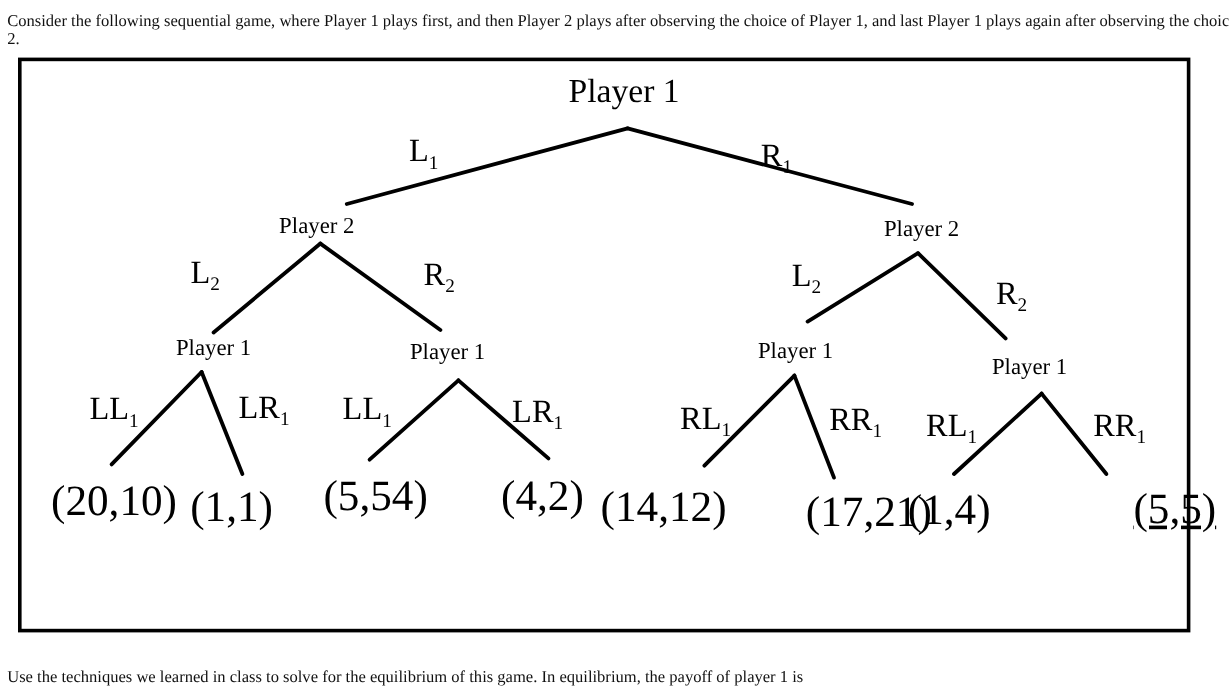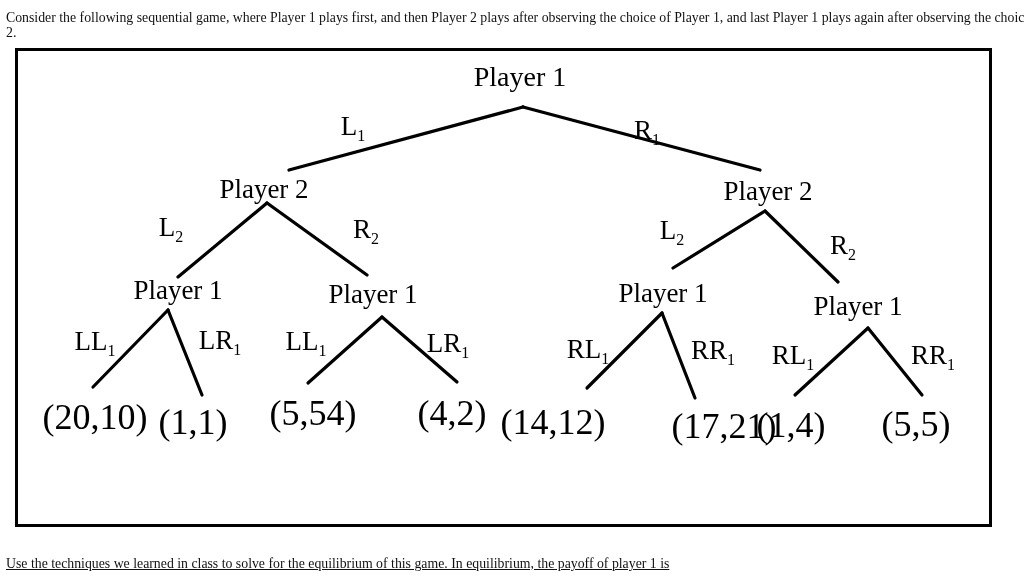--- a/index.html
+++ b/index.html
@@ -36,21 +36,21 @@
     width: 1024px;
     height: 578px;
     pointer-events: none;
   }
   .node, .payoff, .elbl {
     position: absolute;
     transform: translate(-50%, -50%);
     white-space: nowrap;
     line-height: 1;
   }
-  .node   { font-size: 27px; }
+  .node   { font-size: 19px; }
   .node.root { font-size: 28px; }
   .payoff { font-size: 36px; }
   .elbl   { font-size: 27px; text-align: center; }
   .elbl sub {
     font-size: 16px;
     line-height: 0;
     vertical-align: -6px;
   }
 </style>
 </head>
@@ -105,17 +105,17 @@
   <div class="elbl" style="left:793px; top:355px;"><span>RL</span><sub>1</sub></div>
   <div class="elbl" style="left:933px; top:355px;"><span>RR</span><sub>1</sub></div>
 
   <div class="payoff" style="left:95px;  top:417px;">(20,10)</div>
   <div class="payoff" style="left:193px; top:422px;">(1,1)</div>
   <div class="payoff" style="left:313px; top:413px;">(5,54)</div>
   <div class="payoff" style="left:452px; top:413px;">(4,2)</div>
   <div class="payoff" style="left:553px; top:422px;">(14,12)</div>
   <div class="payoff" style="left:724px; top:426px;">(17,21)</div>
   <div class="payoff" style="left:791px; top:425px;">(1,4)</div>
-  <div class="payoff" style="left:916px; top:424px;">(5,5)</div>
+  <div class="payoff" style="left:979px; top:424px;text-decoration:underline;">(5,5)</div>
 
-  <div class="para" style="top: 556px; text-decoration: underline;">Use the techniques we learned in class to solve for the equilibrium of this game. In equilibrium, the payoff of player 1 is</div>
+  <div class="para" style="top: 556px;">Use the techniques we learned in class to solve for the equilibrium of this game. In equilibrium, the payoff of player 1 is</div>
 
 </div>
 
 </body></html>

